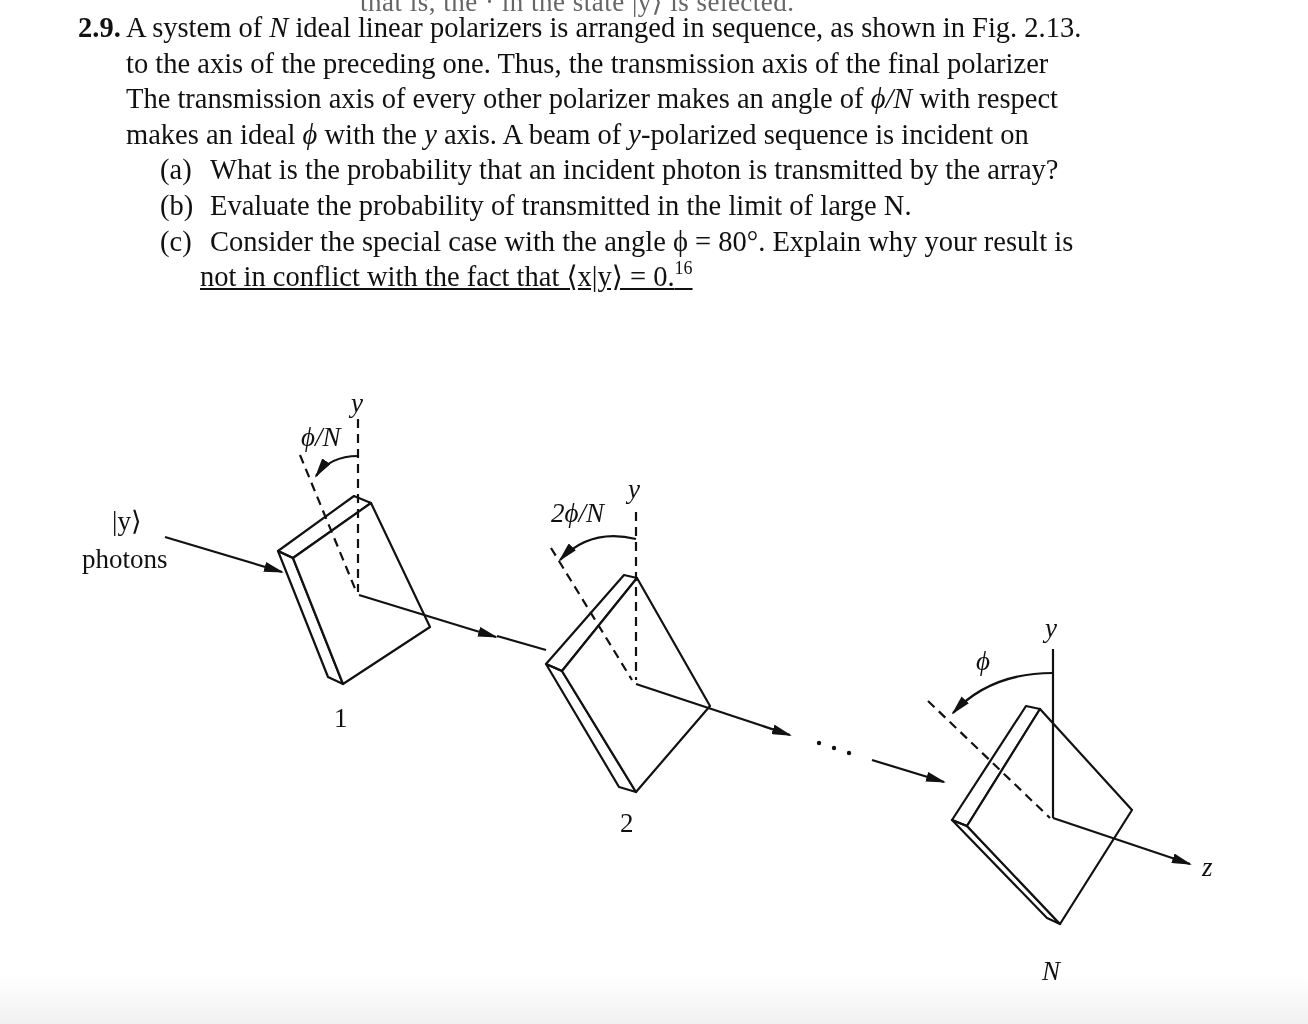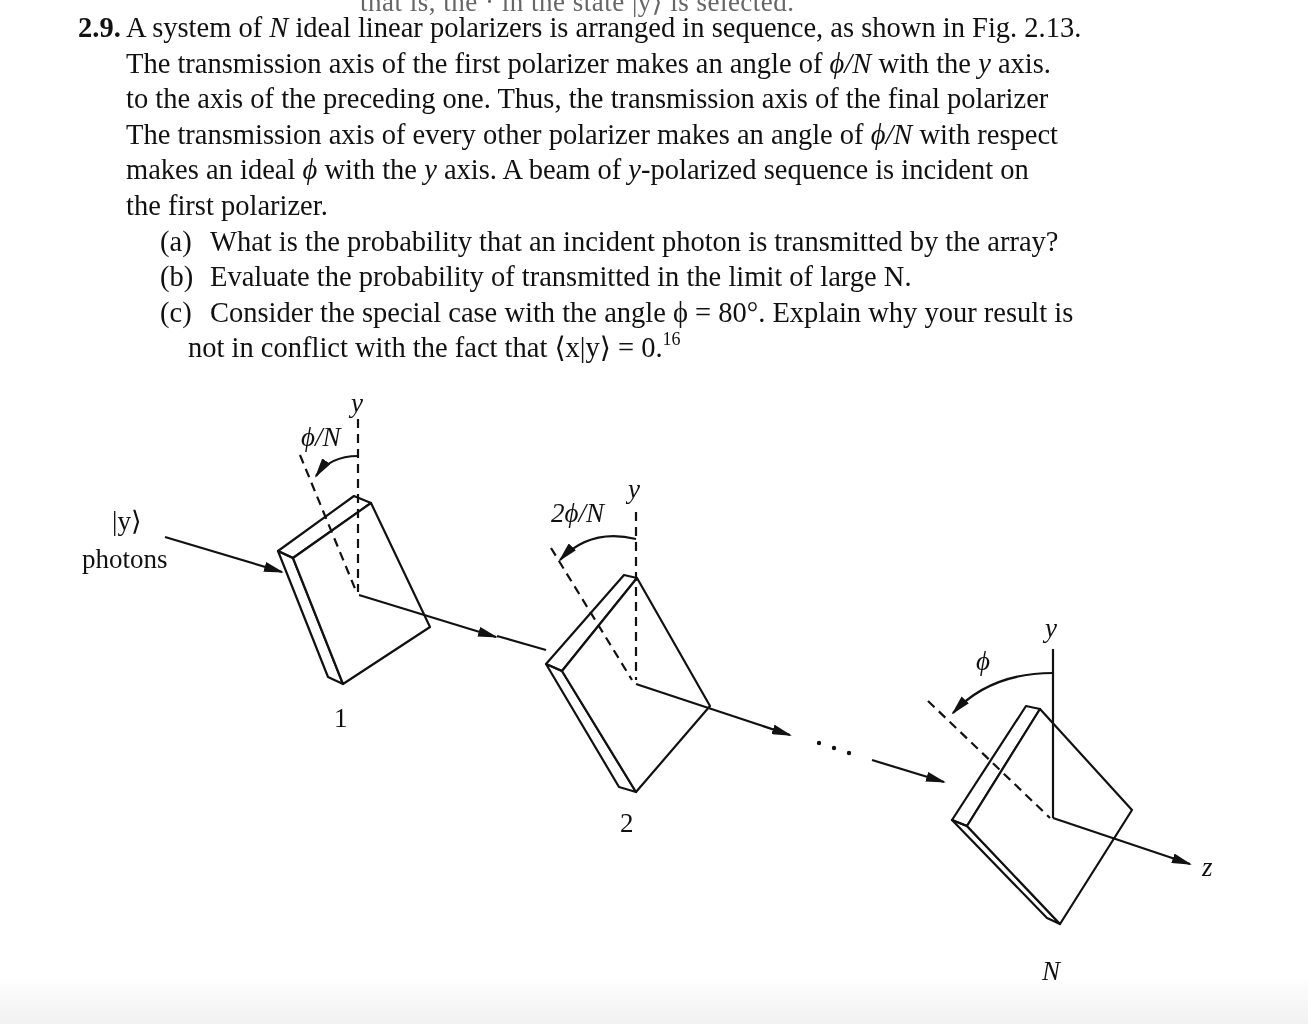--- a/index.html
+++ b/index.html
@@ -17,41 +17,39 @@
     position: absolute; left: 78px; top: 10px; width: 1140px;
     font-size: 28.5px; line-height: 35.6px;
   }
   .num { position: absolute; left: 0; top: 0; font-weight: bold; }
   .body-text { margin-left: 48px; text-align: justify; }
   .body-text .line { display: block; white-space: nowrap; }
   .parts { margin-left: 82px; }
   .part { display: flex; white-space: nowrap; }
   .part-label { width: 50px; flex: none; }
   .part-text { flex: none; text-align: center; }
-  .cont { margin-left: 28px; display: block; white-space: nowrap; }
+  .cont { margin-left: 40px; display: block; white-space: nowrap; text-decoration: underline; }
   i { font-style: italic; }
   sup { font-size: 18px; vertical-align: 12px; line-height: 0; }
   svg.figure { position: absolute; left: 0; top: 0; }
   .lbl { font-family: "Liberation Serif", "DejaVu Serif", serif; font-size: 27px; fill: #111; }
   .lbl-it { font-style: italic; }
 </style>
 </head>
 <body>
 
 <div class="clipped-line">that is, the  ·  in the state |y⟩ is selected.</div>
 
 <div class="problem">
   <span class="num">2.9.</span>
   <div class="body-text">
     <span class="line"><span>A system of </span><i>N</i><span> ideal linear polarizers is arranged in sequence, as shown in Fig. 2.13.</span></span>
-    <span class="line"><span>The transmission axis of the first polarizer makes an angle of </span><i>ϕ/N</i><span> with the </span><i>y</i><span> axis.</span></span>
     <span class="line"><span>to the axis of the preceding one. Thus, the transmission axis of the final polarizer</span></span>
     <span class="line"><span>The transmission axis of every other polarizer makes an angle of </span><i>ϕ/N</i><span> with respect</span></span>
     <span class="line"><span>makes an ideal </span><i>ϕ</i><span> with the </span><i>y</i><span> axis. A beam of </span><i>y</i><span>-polarized sequence is incident on</span></span>
-    <span class="line"><span>the first polarizer.</span></span>
   </div>
   <div class="parts">
     <div class="part">
       <span class="part-label">(a)</span>
       <span class="part-text">What is the probability that an incident photon is transmitted by the array?</span>
     </div>
     <div class="part">
       <span class="part-label">(b)</span>
       <span class="part-text">Evaluate the probability of transmitted in the limit of large N.</span>
     </div>

